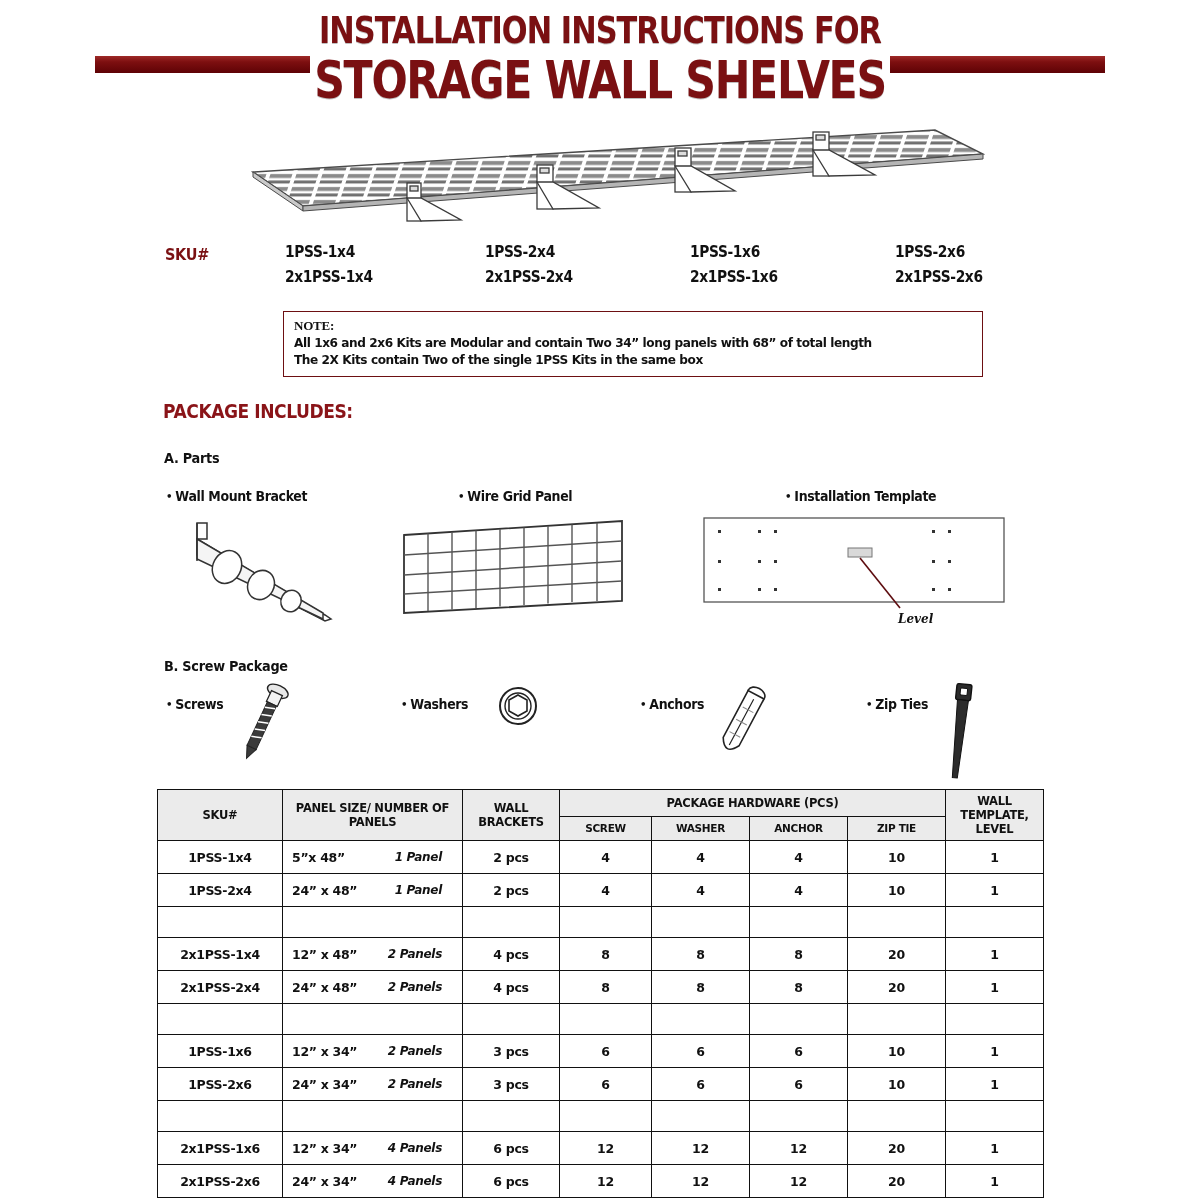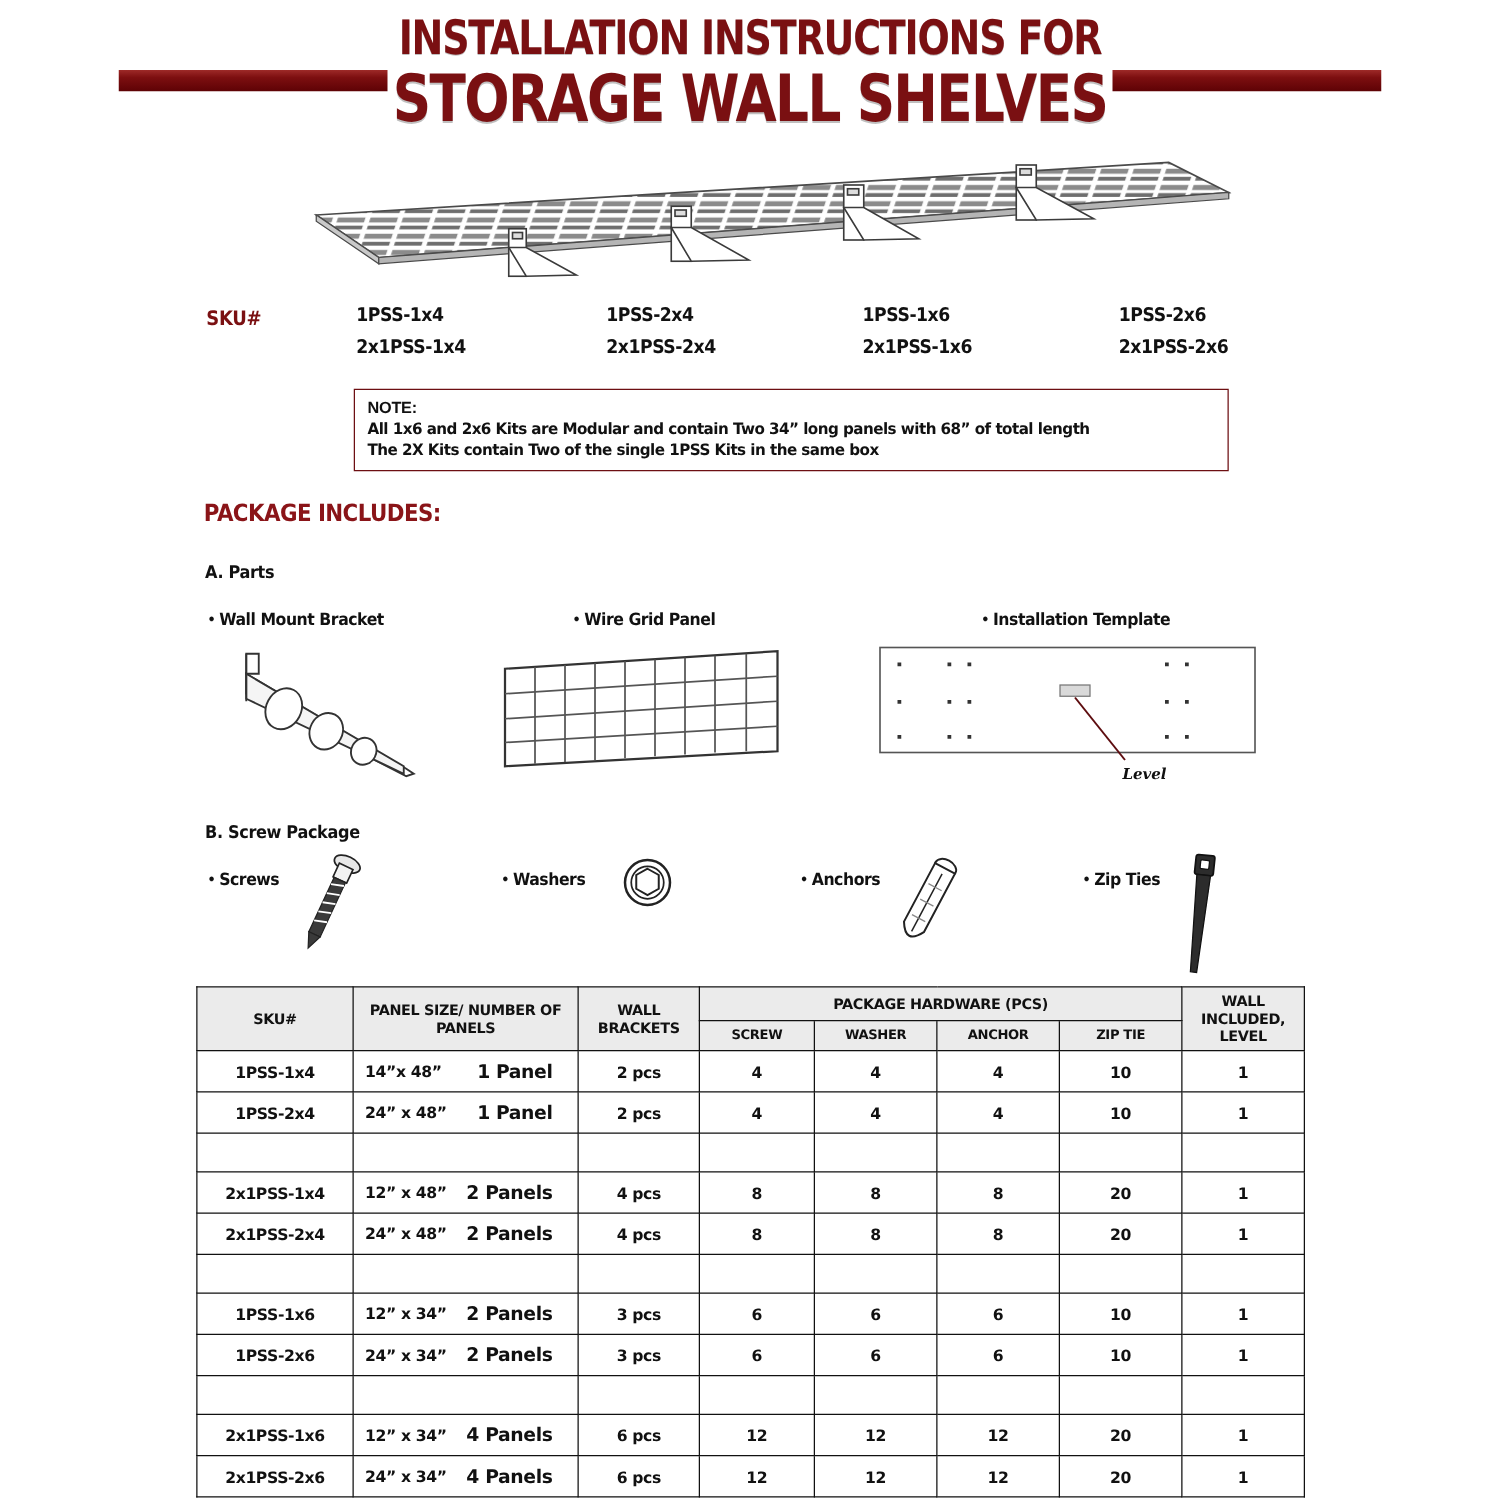--- a/index.html
+++ b/index.html
@@ -67,21 +67,21 @@
   .sku-col .a{display:block;line-height:25px;}
   .sku-col .b{display:block;line-height:25px;}
 
   
   .note-box{
     position:absolute;left:283px;top:311px;width:700px;height:66px;
     border:1.6px solid #6d0f12;background:#fff;box-sizing:border-box;
     padding:5px 10px 0 10px;
   }
   .note-title{
-    font-family:Liberation Sans, sans-serif;
+    font-family:Liberation Serif, serif;
     font-weight:bold;font-size:13px;color:#111;line-height:17px;
     letter-spacing:-.2px;
   }
   .note-line{
     font-family:"DejaVu Sans", sans-serif;
     font-weight:bold;font-size:12.5px;color:#111;line-height:17px;
     letter-spacing:-.45px;
     transform:scaleX(.97);transform-origin:left center;
     white-space:nowrap;
   }
@@ -137,21 +137,21 @@
   }
   .tbl th.sub{font-size:10.5px;padding:3px 2px;margin-top:28px;}
   .tbl td{
     font-size:12.5px;
     height:32px;
     letter-spacing:-.3px;
   }
   .tbl td.spacer{height:30px;}
   .panel-cell{position:relative;height:32px;}
   .panel-cell .sz{position:absolute;left:9px;top:50%;transform:translateY(-50%);font-size:12.5px;}
-  .panel-cell .np{position:absolute;right:20px;top:50%;transform:translateY(-50%);font-size:15px;}
+  .panel-cell .np{position:absolute;right:20px;top:50%;transform:translateY(-50%);font-size:12px;font-style:italic;}
   .lvl-note{
     position:absolute;
     font-family:"DejaVu Serif", serif;
     font-style:italic;font-weight:bold;font-size:12px;color:#111;
   }
 </style>
 </head>
 <body>
 
 <div class="page">
@@ -358,35 +358,35 @@
         <col style="width:98px">
       <col style="width:98px">
         <col style="width:98px">
     </colgroup>
     <thead>
       <tr>
         <th rowspan="2">SKU#</th>
         <th rowspan="2">PANEL SIZE/ NUMBER OF PANELS</th>
         <th rowspan="2">WALL BRACKETS</th>
         <th colspan="4">PACKAGE HARDWARE (PCS)</th>
-        <th rowspan="2">WALL INCLUDED, LEVEL</th>
+        <th rowspan="2">WALL TEMPLATE, LEVEL</th>
       </tr>
       <tr>
         <th class="sub">SCREW</th>
         <th class="sub">WASHER</th>
         <th class="sub">ANCHOR</th>
         <th class="sub">ZIP TIE</th>
       </tr>
     </thead>
     <tbody>
         <tr>
           <td>1PSS-1x4</td>
           <td>
             <div class="panel-cell">
-              <span class="sz">14”x 48”</span>
+              <span class="sz">5”x 48”</span>
               <span class="np">1 Panel</span>
             </div>
           </td>
           <td>2 pcs</td>
           <td>4</td>
           <td>4</td>
           <td>4</td>
           <td>10</td>
           <td>1</td>
         </tr>

